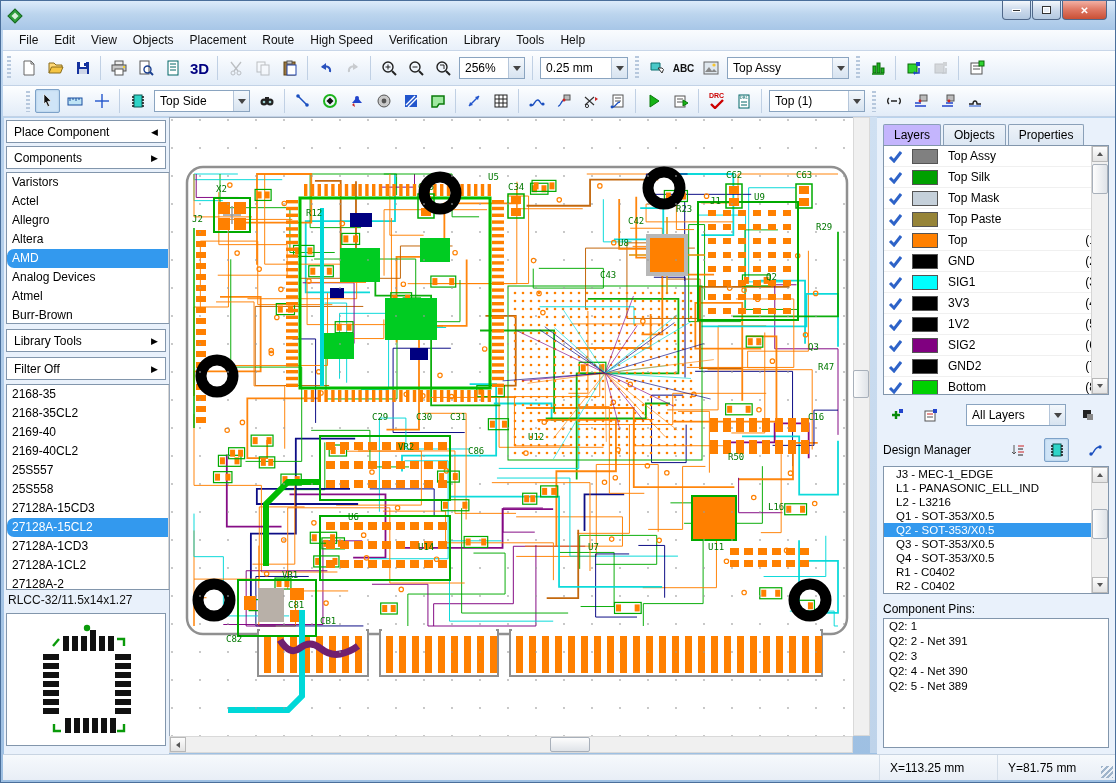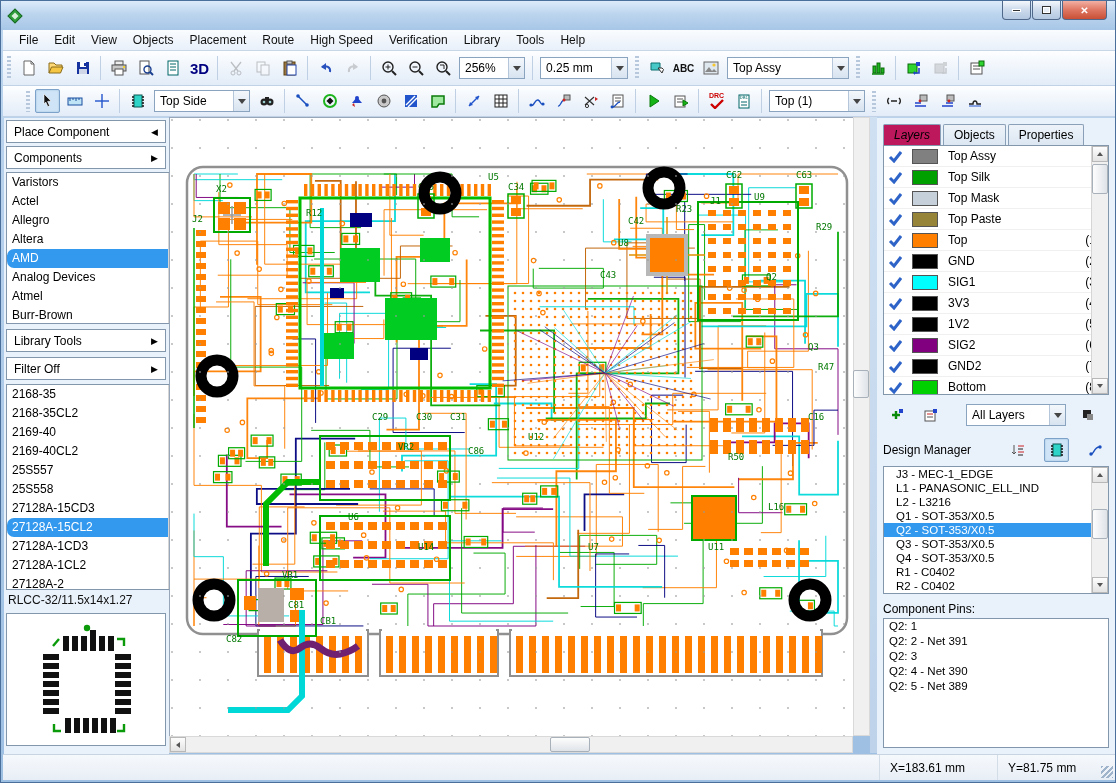--- a/index.html
+++ b/index.html
@@ -63,21 +63,21 @@
   .hthumb{position:absolute;top:0;height:15px;background:linear-gradient(180deg,#fdfdfd,#dfe3e8);border:1px solid #a8b0ba;border-radius:2px;}
   .harr{position:absolute;top:0;width:16px;height:15px;background:linear-gradient(180deg,#fdfdfd,#e3e3e3);border:1px solid #b8b8b8;
     display:flex;align-items:center;justify-content:center;}
   .tri-l8{width:0;height:0;border-top:3px solid transparent;border-bottom:3px solid transparent;border-right:4px solid #555;}
   #splitter{position:absolute;left:869px;top:116px;width:7px;height:636px;background:linear-gradient(180deg,#cfe0f2,#bed3ea);}
   
   #rightpanel{position:absolute;left:876px;top:117px;width:238px;height:636px;background:#e9f1fb;font-size:12px;}
   .tabs{position:absolute;left:6px;top:6px;display:flex;}
   .tab{padding:3px 10px 4px;border:1px solid #8aa0b8;border-bottom:none;background:linear-gradient(180deg,#eef3f9,#dbe6f2);
     border-radius:2px 2px 0 0;margin-right:2px;font-size:12px;}
-  .tab.active{background:#be185d;position:relative;top:0px;font-size:12px;font-style:italic;}
+  .tab.active{background:#c4b5fd;position:relative;top:0px;font-size:12px;}
   #layerbox{position:absolute;left:6px;top:27px;width:226px;height:250px;background:#fff;border:1px solid #8296ac;overflow:hidden;}
   .layrow{height:21px;display:flex;align-items:center;border-bottom:1px solid #f0f0f0;padding-left:4px;}
   .layrow .sw{width:26px;height:15px;border:1px solid #555;margin:0 10px 0 10px;}
   .layrow .nm{flex:1;}
   .layrow .no{width:34px;text-align:right;padding-right:8px;}
   #layerctrl{position:absolute;left:6px;top:284px;width:226px;height:26px;display:flex;align-items:center;}
   #dm-hdr{position:absolute;left:6px;top:320px;width:226px;display:flex;align-items:center;gap:12px;}
   #dmbox{position:absolute;left:6px;top:348px;width:226px;height:128px;background:#fff;border:1px solid #8296ac;overflow:hidden;font-size:11.5px;}
   .dmrow{height:14px;line-height:14px;padding:0 12px;white-space:nowrap;}
   .dmrow.selected{background:#3399ee;color:#fff;}
@@ -2079,17 +2079,17 @@
     <div class="pinrow">Q2: 1</div>
         <div class="pinrow">Q2: 2 - Net 391</div>
         <div class="pinrow">Q2: 3</div>
         <div class="pinrow">Q2: 4 - Net 390</div>
         <div class="pinrow">Q2: 5 - Net 389</div>
       </div>
   </div>
 
   <div id="statusbar">
     <div style="flex:1"></div>
-    <div class="scell" style="width:118px">X=183.61 mm</div>
+    <div class="scell" style="width:118px">X=113.25 mm</div>
     <div class="scell" style="width:118px">Y=81.75 mm</div>
     <div id="grip2"></div>
   </div>
 </div>
 
 </body></html>

